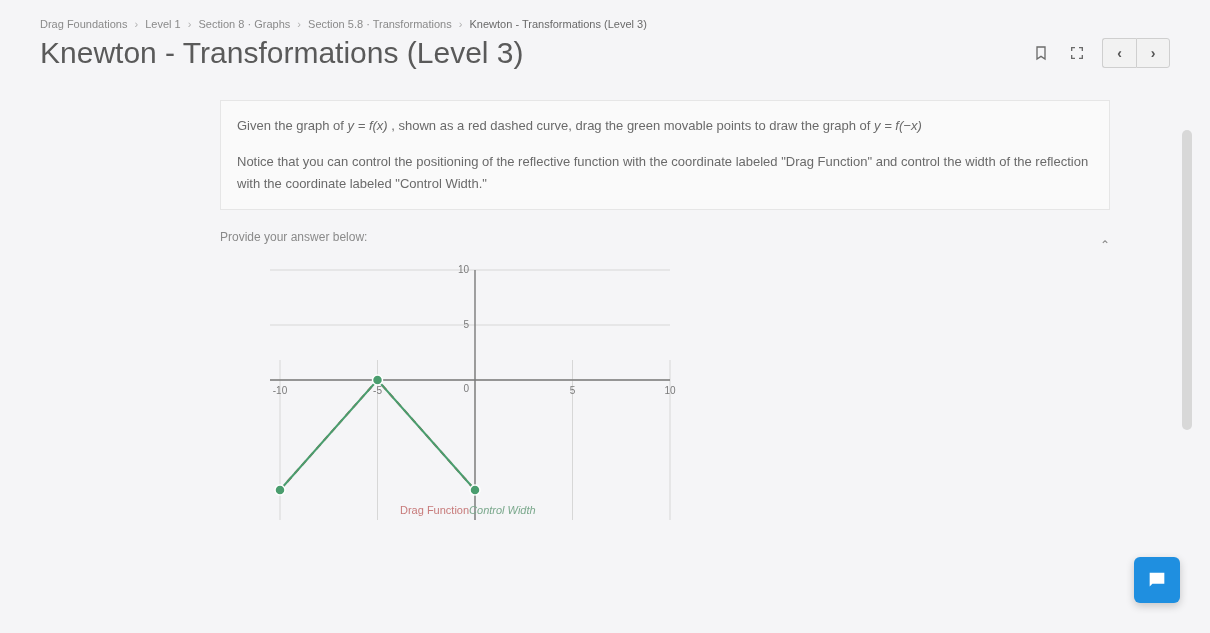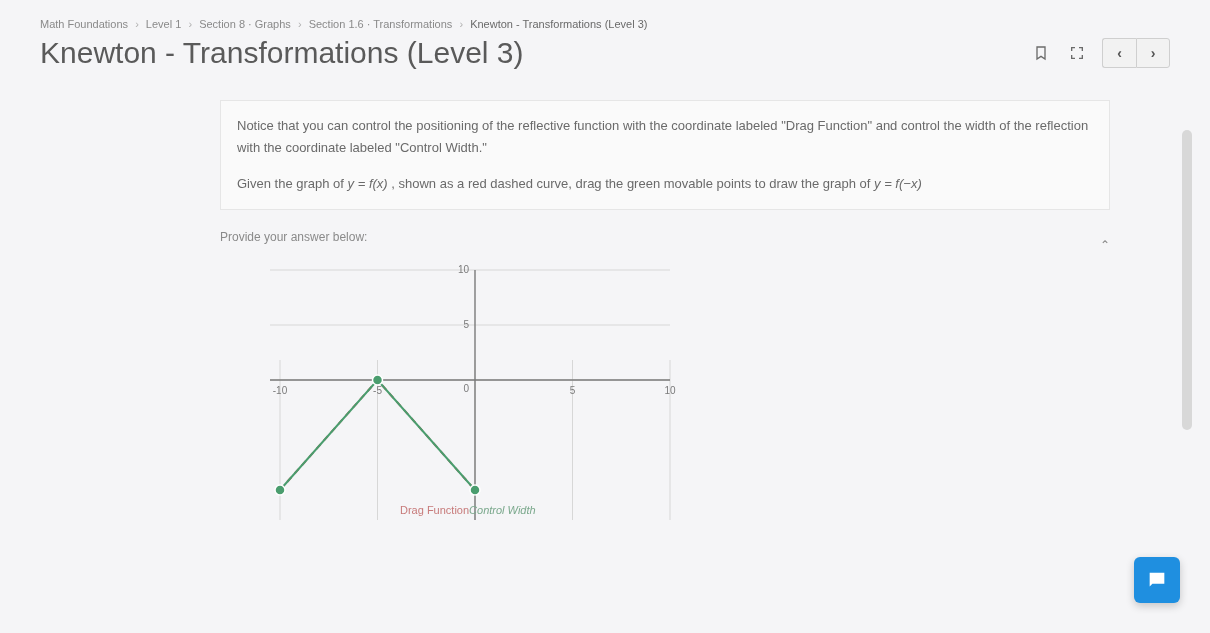--- a/index.html
+++ b/index.html
@@ -123,27 +123,27 @@
       font-size: 12px;
       cursor: pointer;
     }
   </style>
 </head>
 <body>
 
 <div class="page">
 
   <div class="breadcrumb">
-    <span>Math Foundations</span>
+    <span>Drag Foundations</span>
     <span class="sep">›</span>
     <span>Level 1</span>
     <span class="sep">›</span>
     <span>Section 8 · Graphs</span>
     <span class="sep">›</span>
-    <span>Section 1.6 · Transformations</span>
+    <span>Section 5.8 · Transformations</span>
     <span class="sep">›</span>
     <span class="current">Knewton - Transformations (Level 3)</span>
   </div>
 
   <div class="header-row">
     <h1 class="page-title">Knewton - Transformations (Level 3)</h1>
     <div class="header-controls">
       <div class="icon-btn">
         <svg viewBox="0 0 24 24" width="16" height="16" fill="none" stroke="#6b6b6b" stroke-width="2">
             <path d="M6 3h12v18l-6-4-6 4V3z"></path>
@@ -164,27 +164,27 @@
       </div>
     </div>
   </div>
 
   <div class="content">
     <div class="collapse-caret">
       <span>⌃</span>
     </div>
 
     <div class="instruction-box">
-      <p>Notice that you can control the positioning of the reflective function with the coordinate labeled "Drag Function" and control the width of the reflection with the coordinate labeled "Control Width."</p>
       <p>
         <span>Given the graph of </span>
         <span class="math">y = f(x)</span>
         <span>, shown as a red dashed curve, drag the green movable points to draw the graph of </span>
         <span class="math">y = f(−x)</span>
       </p>
+      <p>Notice that you can control the positioning of the reflective function with the coordinate labeled "Drag Function" and control the width of the reflection with the coordinate labeled "Control Width."</p>
     </div>
 
     <div class="provide">Provide your answer below:</div>
 
     <div class="graph-wrap">
       <svg id="chart" width="430" height="260">
           <line x1="30" y1="100" x2="30" y2="270" stroke="#d7d7d7" stroke-width="1"></line>
           <line x1="127.5" y1="100" x2="127.5" y2="270" stroke="#d7d7d7" stroke-width="1"></line>
           <line x1="225" y1="100" x2="225" y2="270" stroke="#d7d7d7" stroke-width="1"></line>
           <line x1="322.5" y1="100" x2="322.5" y2="270" stroke="#d7d7d7" stroke-width="1"></line>

